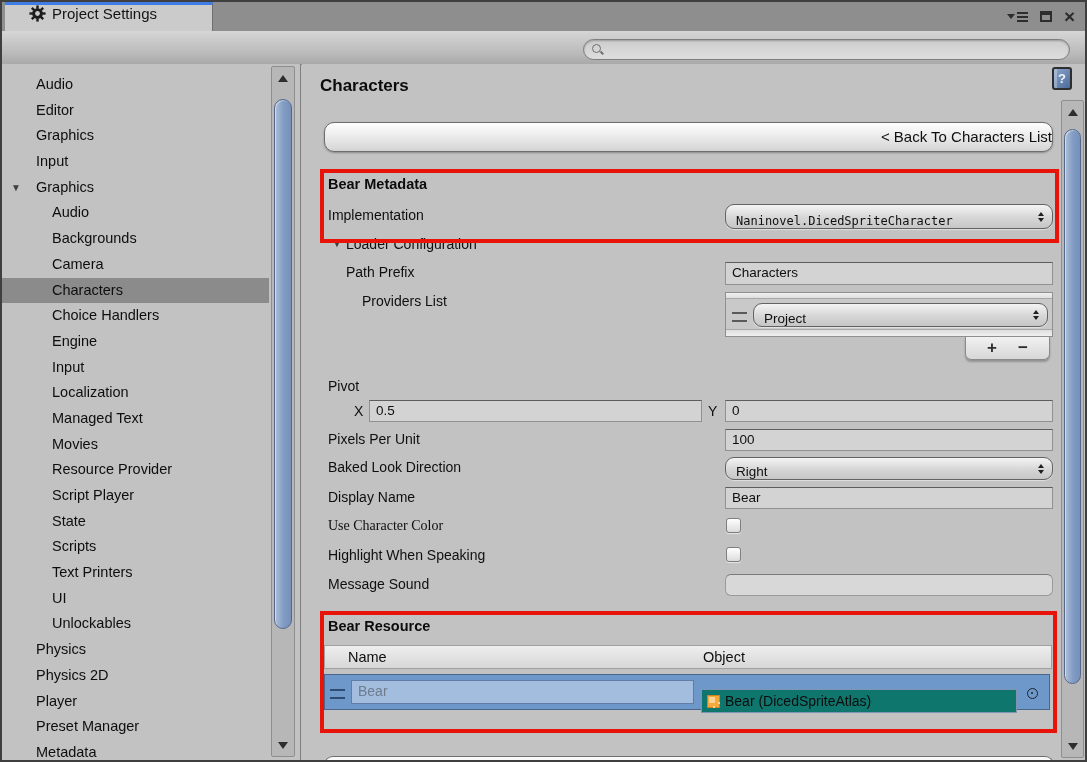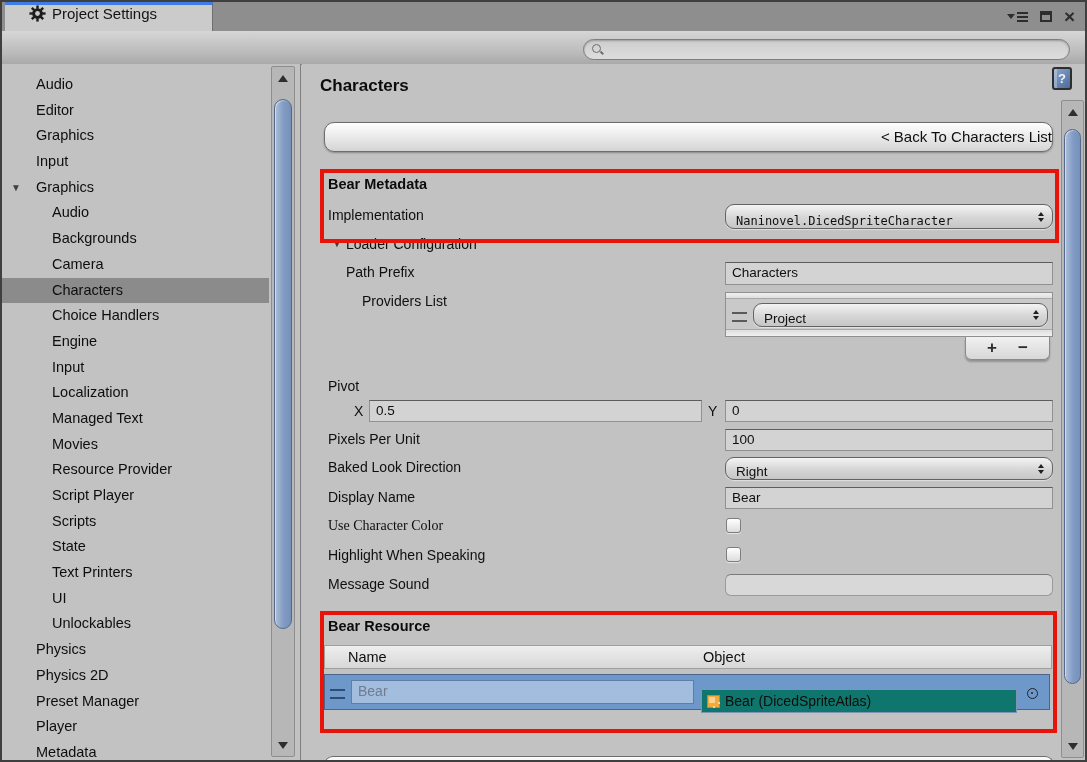--- a/index.html
+++ b/index.html
@@ -164,29 +164,29 @@
         <div class="side-item lvl2"><span>Camera</span></div>
         <div class="side-item lvl2 selected"><span>Characters</span></div>
         <div class="side-item lvl2"><span>Choice Handlers</span></div>
         <div class="side-item lvl2"><span>Engine</span></div>
         <div class="side-item lvl2"><span>Input</span></div>
         <div class="side-item lvl2"><span>Localization</span></div>
         <div class="side-item lvl2"><span>Managed Text</span></div>
         <div class="side-item lvl2"><span>Movies</span></div>
         <div class="side-item lvl2"><span>Resource Provider</span></div>
         <div class="side-item lvl2"><span>Script Player</span></div>
+        <div class="side-item lvl2"><span>State</span></div>
         <div class="side-item lvl2"><span>Scripts</span></div>
-        <div class="side-item lvl2"><span>State</span></div>
         <div class="side-item lvl2"><span>Text Printers</span></div>
         <div class="side-item lvl2"><span>UI</span></div>
         <div class="side-item lvl2"><span>Unlockables</span></div>
         <div class="side-item"><span>Physics</span></div>
         <div class="side-item"><span>Physics 2D</span></div>
+        <div class="side-item"><span>Player</span></div>
         <div class="side-item"><span>Preset Manager</span></div>
-        <div class="side-item"><span>Player</span></div>
         <div class="side-item"><span>Metadata</span></div>
       </div>
     <div class="vscroll" style="left:269px;top:2px;bottom:3px;">
       <div class="scroll-arrow up">
           <span class="arr-up"></span>
         </div>
       <div class="scroll-thumb" style="top:32px;height:530px;"></div>
       <div class="scroll-arrow down">
           <span class="arr-down"></span>
         </div>

